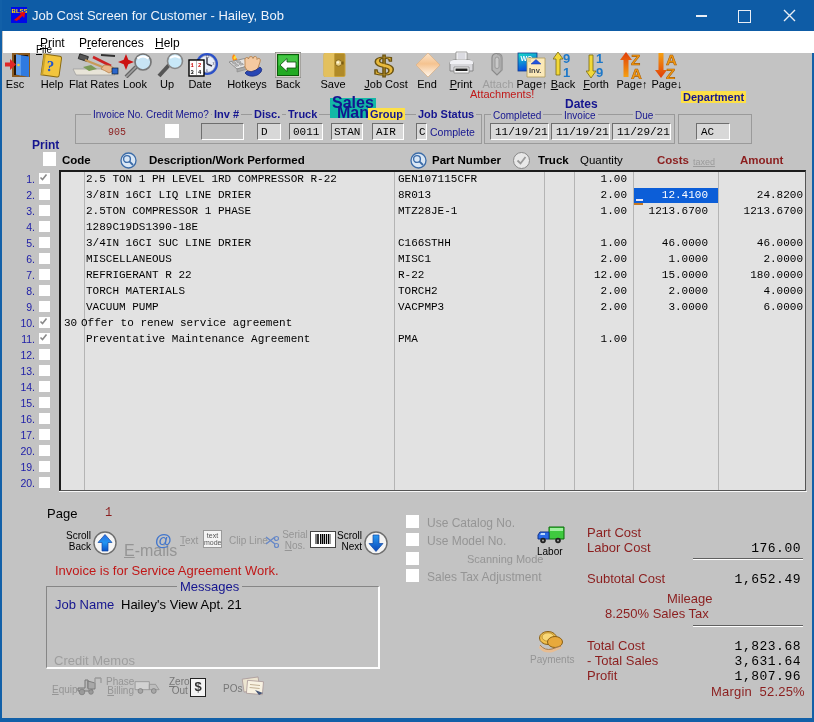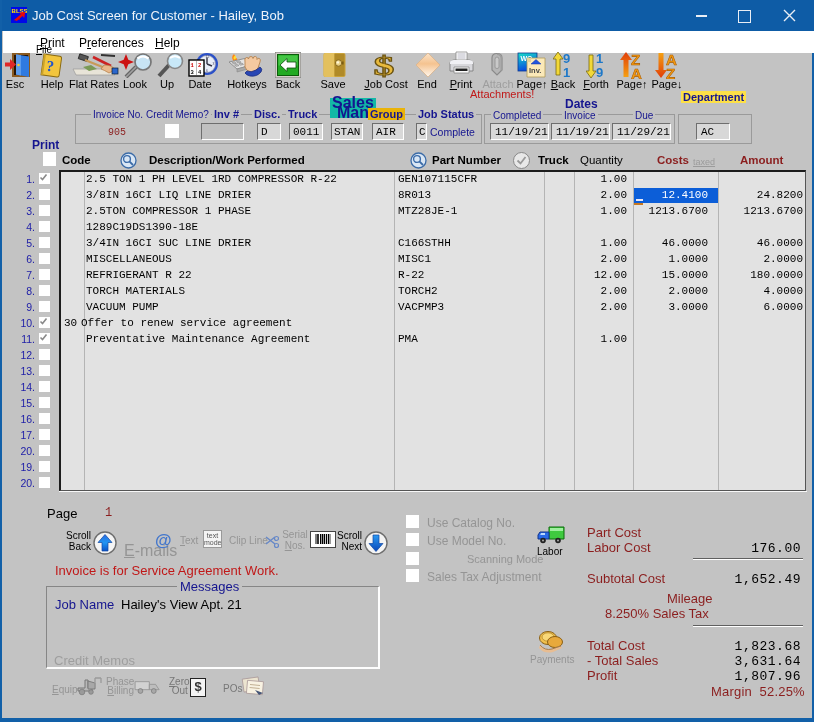--- a/index.html
+++ b/index.html
@@ -246,21 +246,21 @@
   <div class="abs grp" style="left:73px;top:114px;width:407px;height:30px;"></div>
   <div class="abs grp" style="left:482px;top:114px;width:191px;height:30px;"></div>
   <div class="abs grp" style="left:676px;top:114px;width:74px;height:30px;"></div>
 
   <div class="abs blu lbl" style="left:89px;top:109px;background:#c3c3c3;padding:0 2px;font-size:10px;">Invoice No.</div>
   <div class="abs blu lbl" style="left:142px;top:109px;background:#c3c3c3;padding:0 2px;font-size:10px;">Credit Memo?</div>
   <div class="abs blu lbl" style="left:210px;top:108px;background:#c3c3c3;padding:0 2px;font-size:11px;font-weight:bold;">Inv #</div>
   <div class="abs blu lbl" style="left:250px;top:108px;background:#c3c3c3;padding:0 2px;font-size:11px;font-weight:bold;">Disc.</div>
   <div class="abs blu lbl" style="left:284px;top:108px;background:#c3c3c3;padding:0 2px;font-size:11px;font-weight:bold;">Truck</div>
   <div class="abs blu lbl" style="left:328px;top:98px;background:#14b8a6;padding:0 2px;font-size:16px;font-weight:bold;text-align:center;line-height:10px;">Sales<br>Man</div>
-  <div class="abs blu lbl" style="left:366px;top:108px;background:#eab308;padding:0 2px;font-size:11px;font-weight:bold;">Group</div>
+  <div class="abs blu lbl" style="left:366px;top:108px;background:#fde047;padding:0 2px;font-size:11px;font-weight:bold;">Group</div>
   <div class="abs blu lbl" style="left:414px;top:108px;background:#c3c3c3;padding:0 2px;font-size:11px;font-weight:bold;">Job Status</div>
   <div class="abs blu lbl" style="left:489px;top:110px;background:#c3c3c3;padding:0 2px;font-size:10px;">Completed</div>
   <div class="abs blu lbl" style="left:560px;top:110px;background:#c3c3c3;padding:0 2px;font-size:10px;">Invoice</div>
   <div class="abs blu lbl" style="left:631px;top:110px;background:#c3c3c3;padding:0 2px;font-size:10px;">Due</div>
   <div class="abs blu lbl" style="left:679px;top:91px;background:#fde047;padding:0 2px;font-size:11px;font-weight:bold;">Department</div>
 
   <div class="abs dred mono" style="left:106px;top:127px;font-size:10px;">905</div>
   <div class="abs cb" style="left:163px;top:124px;width:14px;height:14px;"></div>
   <div class="abs inset" style="left:199px;top:123px;width:43px;height:17px;background:#c0c0c0;"></div>
   <div class="abs inset mono" style="left:255px;top:123px;width:24px;height:17px;font-size:11px;padding:2px 0 0 3px;">D</div>

